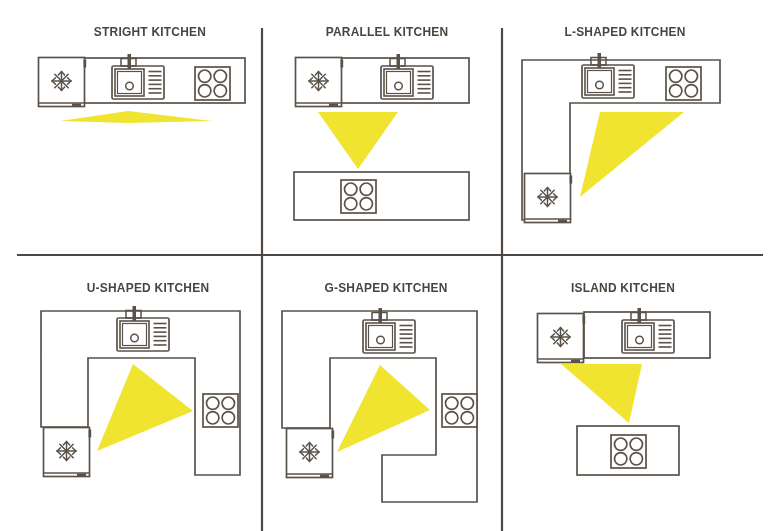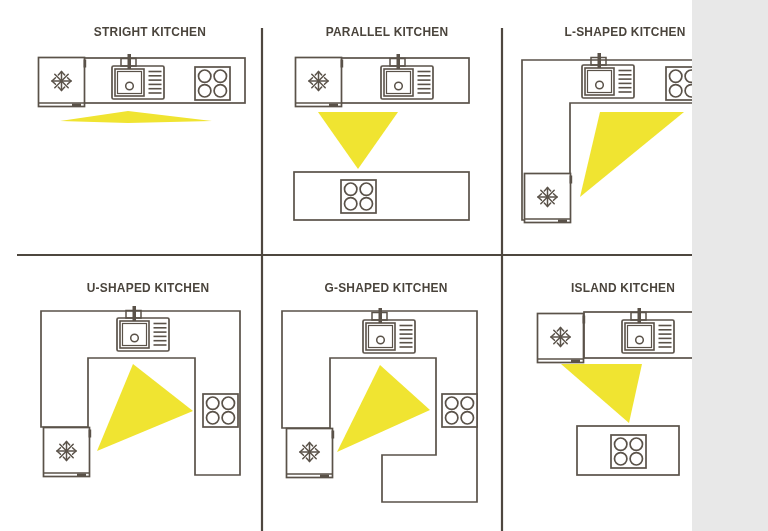--- a/index.html
+++ b/index.html
@@ -5,21 +5,21 @@
   :root{
     --line:#5A5249;
     --grid:#4E473F;
     --triangle:#F0E431;
     --text:#4A443C;
     --background:#FFFFFF;
   }
   html,body{margin:0;padding:0;background:#e8e8e8;}
   .canvas{
     position:relative;
-    width:692px;height:531px;
+    width:768px;height:531px;
     background:var(--background);
     overflow:hidden;
     font-family:"Liberation Sans", sans-serif;
   }
   .canvas svg{position:absolute;left:0;top:0;}
   .cell-title{
     position:absolute;
     width:220px;
     text-align:center;
     font-size:12.3px;

